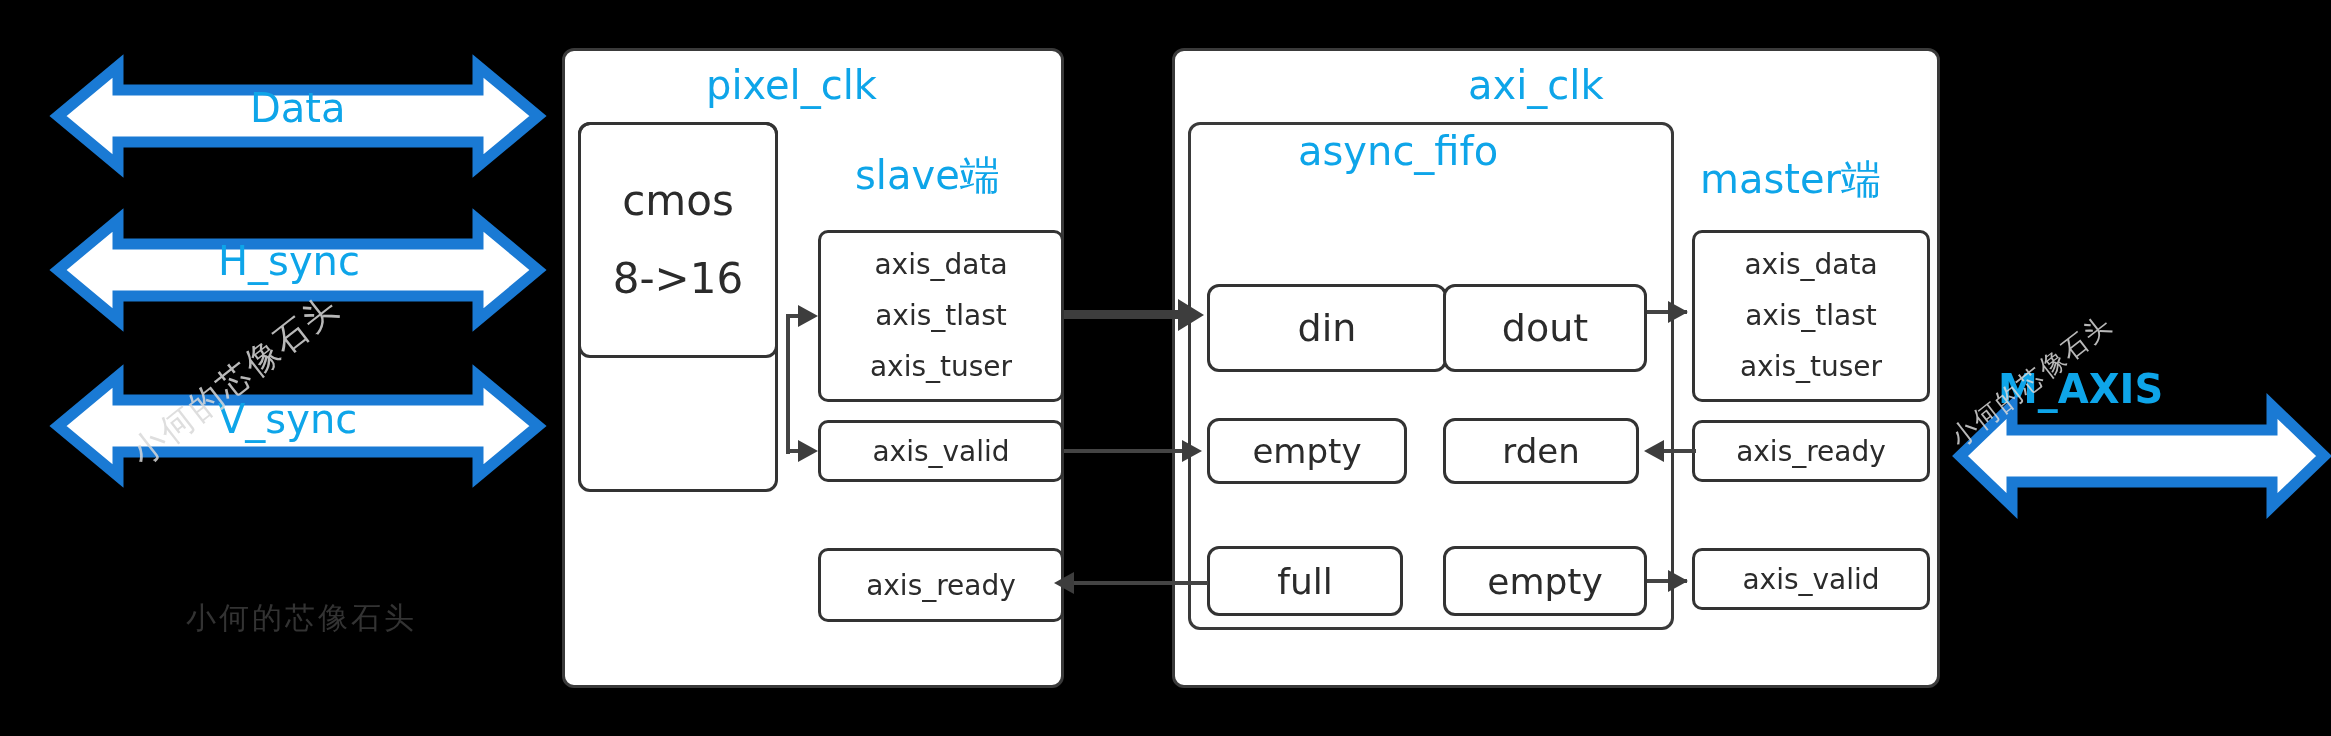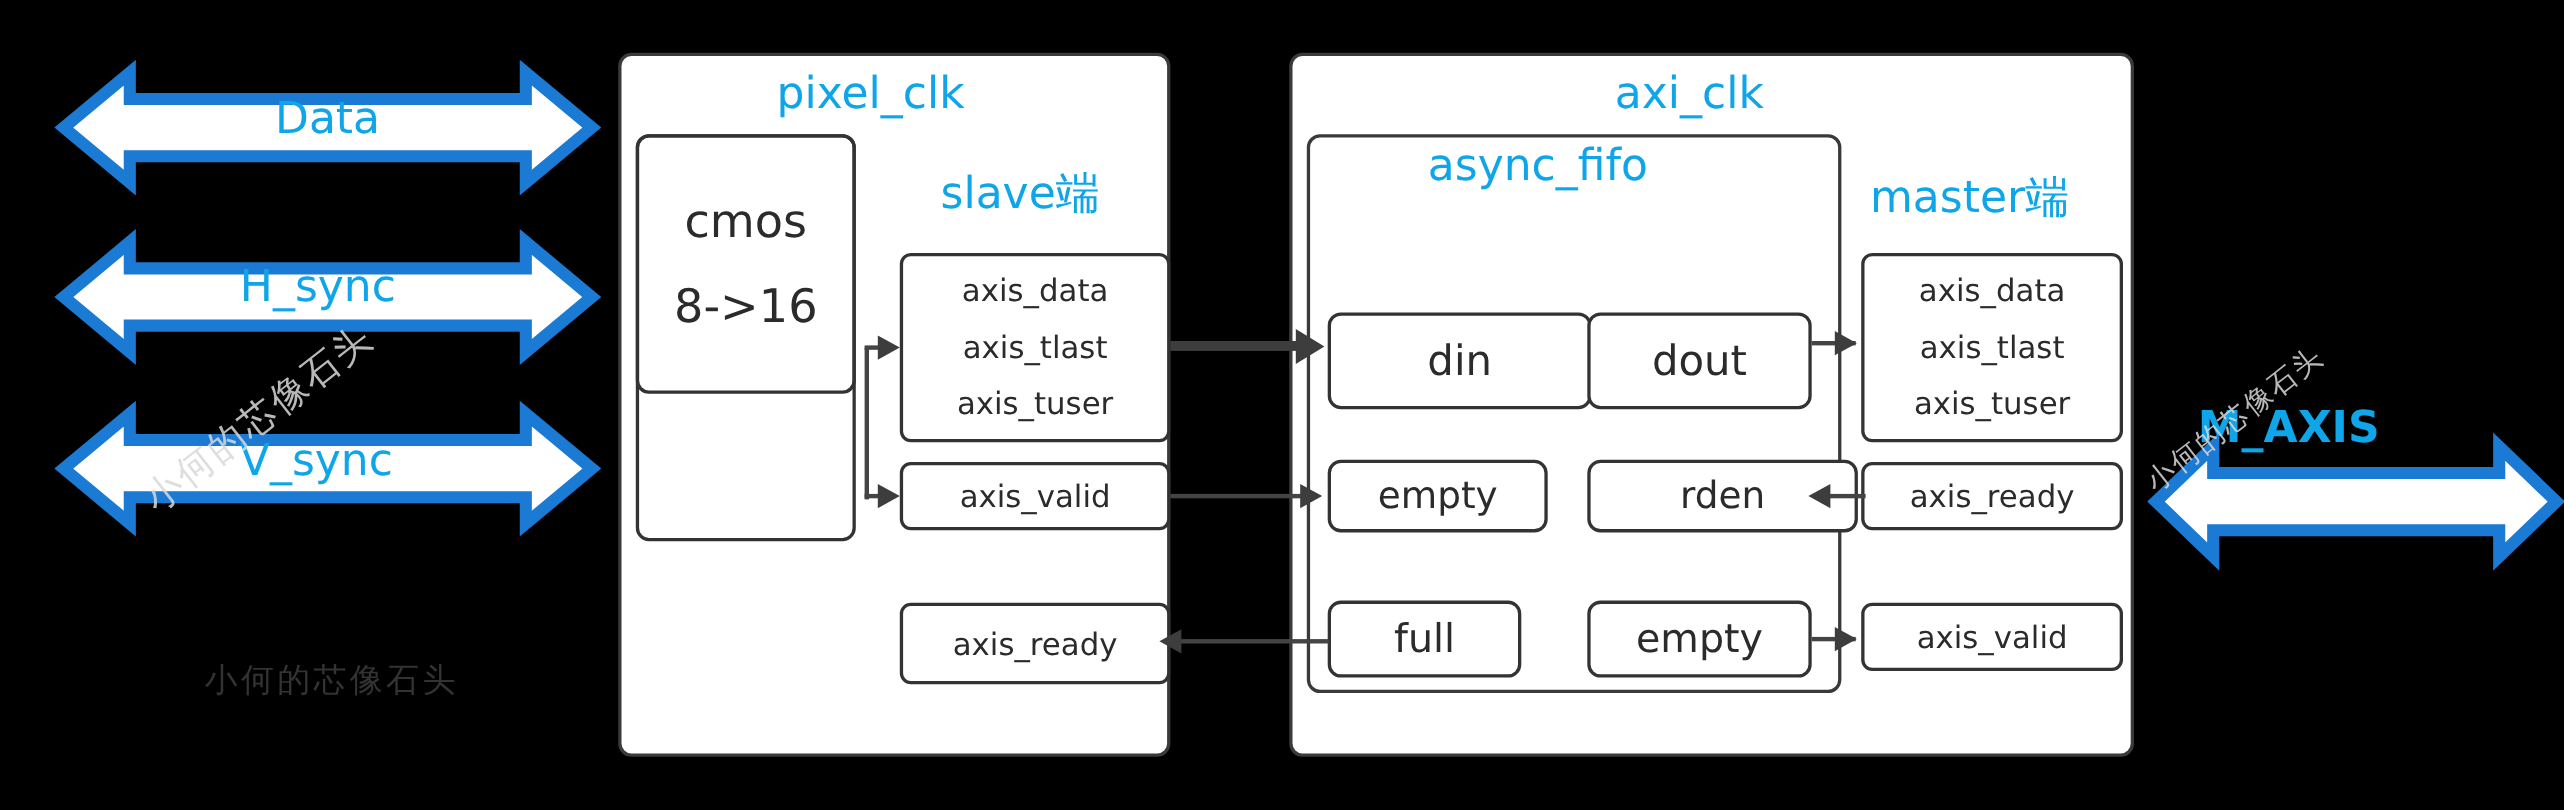--- a/index.html
+++ b/index.html
@@ -99,24 +99,24 @@
 
   <div class="clk-region" style="left:1172px;top:48px;width:768px;height:640px;"></div>
   <div class="lbl big" style="left:1468px;top:62px;">axi_clk</div>
   <div class="lbl big" style="left:1700px;top:152px;">master端</div>
 
   <div class="inner-region" style="left:1188px;top:122px;width:486px;height:508px;"></div>
   <div class="lbl big" style="left:1298px;top:128px;">async_fifo</div>
 
   <div class="blk sq" style="left:1207px;top:284px;width:240px;height:88px;font-size:38px;">din</div>
   <div class="blk sq" style="left:1207px;top:418px;width:200px;height:66px;font-size:34px;">empty</div>
-  <div class="blk sq" style="left:1207px;top:546px;width:176px;height:70px;font-size:36px;text-align:right;">full</div>
+  <div class="blk sq" style="left:1207px;top:546px;width:196px;height:70px;font-size:36px;text-align:right;">full</div>
 
   <div class="blk sq" style="left:1443px;top:284px;width:204px;height:88px;font-size:38px;">dout</div>
-  <div class="blk sq" style="left:1443px;top:418px;width:246px;height:66px;font-size:34px;">rden</div>
+  <div class="blk sq" style="left:1443px;top:418px;width:196px;height:66px;font-size:34px;">rden</div>
   <div class="blk sq" style="left:1443px;top:546px;width:204px;height:70px;font-size:36px;">empty</div>
 
   <div class="portstack" style="left:1692px;top:230px;width:238px;height:172px;">
     <span>axis_data</span>
     <span>axis_tlast</span>
     <span>axis_tuser</span>
   </div>
   <div class="blk" style="left:1692px;top:420px;width:238px;height:62px;font-size:28px;">axis_ready</div>
   <div class="blk" style="left:1692px;top:548px;width:238px;height:62px;font-size:28px;">axis_valid</div>
 

